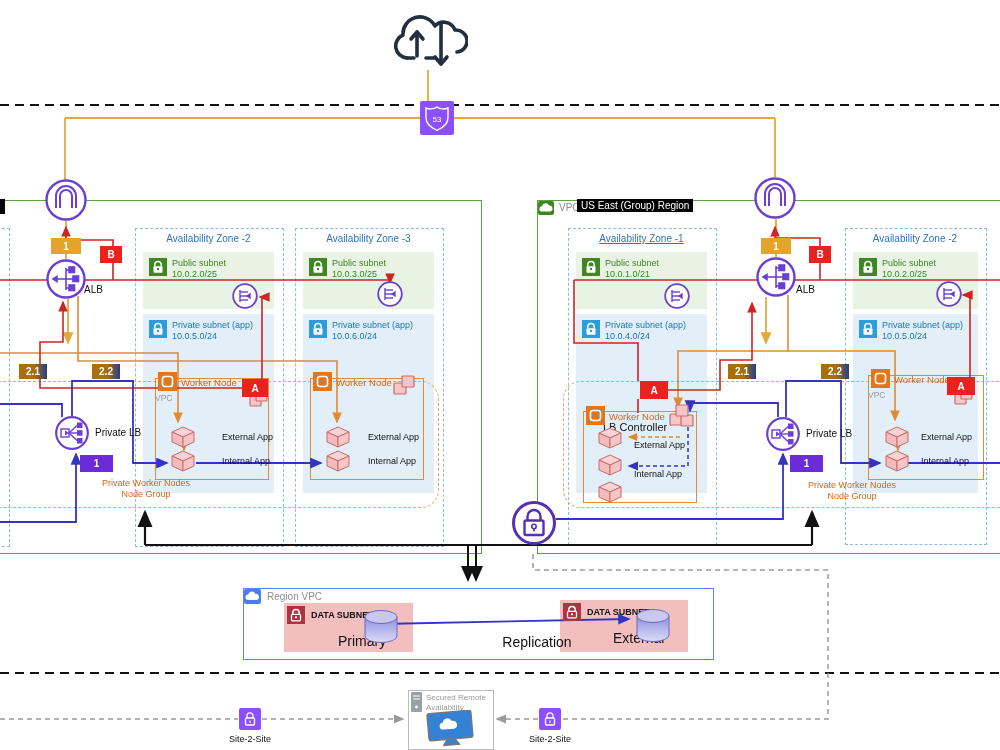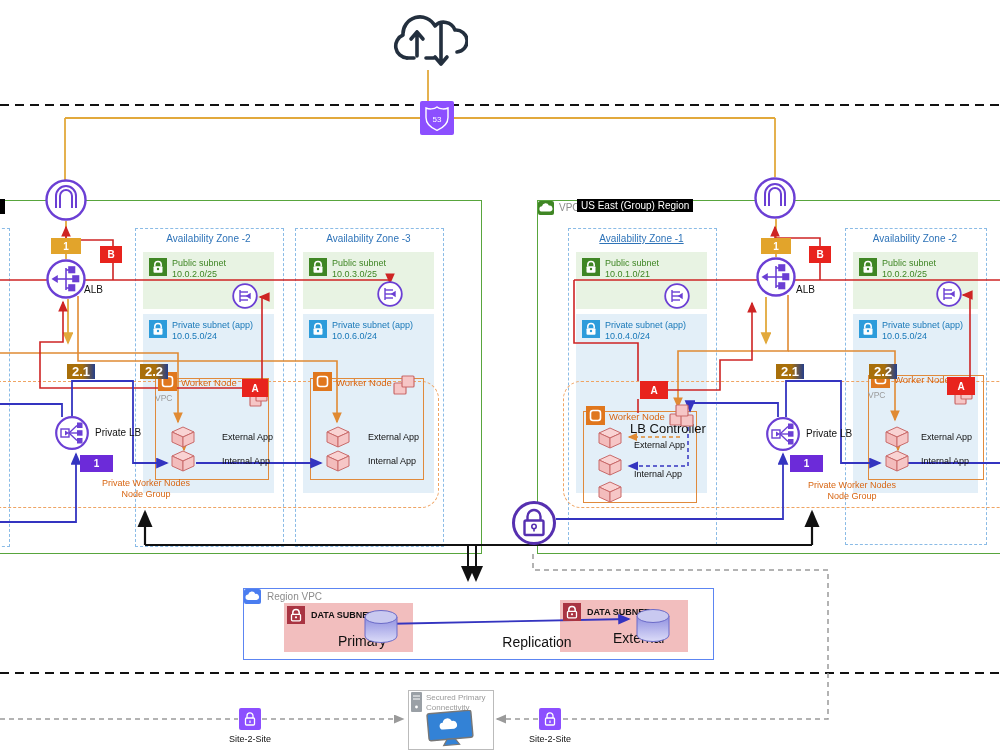--- a/index.html
+++ b/index.html
@@ -16,21 +16,21 @@
   .sub-label.green{color:#3F8624;}
   .sub-label.blue{color:#1878B8;}
   .worker{border:1.4px solid #E08A3C;z-index:3;background:transparent;}
   .worker-title{color:#D86613;font-size:9.5px;z-index:6;white-space:nowrap;}
   .vpc-mini{color:#9a9a9a;font-size:8.5px;z-index:6;}
   .app-label{font-size:9px;z-index:6;white-space:nowrap;}
   .badge{color:#fff;font-weight:bold;font-size:10px;text-align:center;z-index:12;
          display:flex;align-items:center;justify-content:center;}
   .badge.gold{background:#E2A42B;}
   .badge.red{background:#E8231D;}
-  .badge.grad{background:linear-gradient(90deg,#A86F0A 0%,#A86F0A 55%,#243E8B 100%);font-size:13px;margin-left:48px;}
+  .badge.grad{background:linear-gradient(90deg,#A86F0A 0%,#A86F0A 55%,#243E8B 100%);font-size:10px;}
   .badge.purple{background:#6C2BD9;}
   .ng{border:1.8px dashed #EFA463;border-radius:18px;z-index:2;}
   .ng-label{color:#D86613;font-size:9px;text-align:center;line-height:11px;z-index:6;}
   .icon{z-index:10;}
   .lbl{font-size:10px;z-index:6;white-space:nowrap;}
   .gray{color:#8C8C8C;}
   .region-tag{background:#000;color:#fff;font-size:10px;padding:1px 4px;z-index:6;white-space:nowrap;}
   .pinkbox{background:#F2BEBE;z-index:2;}
   .dsub-label{font-size:9px;font-weight:bold;z-index:6;white-space:nowrap;}
   .small-label{font-size:14px;z-index:6;white-space:nowrap;padding-left:37px;}
@@ -308,21 +308,21 @@
         <polygon points="23,6 12,11 12,21 23,16" fill="#F6C6C6" stroke="#C96A6A"></polygon>
       </svg>
   </div>
   <div class="abs icon" style="left:598px;top:481px;">
     <svg width="24" height="22">
         <polygon points="12,1 23,6 12,11 1,6" fill="#F9D3D3" stroke="#C96A6A"></polygon>
         <polygon points="1,6 12,11 12,21 1,16" fill="#F3BCBC" stroke="#C96A6A"></polygon>
         <polygon points="23,6 12,11 12,21 23,16" fill="#F6C6C6" stroke="#C96A6A"></polygon>
       </svg>
   </div>
-  <div class="abs app-label" style="left:630px;top:421px;font-size:13px;">LB Controller</div>
+  <div class="abs app-label" style="left:603px;top:421px;font-size:11px;">LB Controller</div>
   <div class="abs app-label" style="left:634px;top:440px;">External App</div>
   <div class="abs app-label" style="left:634px;top:469px;">Internal App</div>
 
   <div class="abs icon" style="left:885px;top:426px;">
     <svg width="24" height="22">
         <polygon points="12,1 23,6 12,11 1,6" fill="#F9D3D3" stroke="#C96A6A"></polygon>
         <polygon points="1,6 12,11 12,21 1,16" fill="#F3BCBC" stroke="#C96A6A"></polygon>
         <polygon points="23,6 12,11 12,21 23,16" fill="#F6C6C6" stroke="#C96A6A"></polygon>
       </svg>
   </div>
@@ -669,21 +669,21 @@
 
   <div class="abs secured-box" style="left:408px;top:690px;width:84px;height:58px;"></div>
   <div class="abs icon" style="left:411px;top:692px;">
     <svg width="11" height="20">
         <rect width="11" height="20" rx="1" fill="#9aa0a6"></rect>
         <line x1="2" y1="4" x2="9" y2="4" stroke="#fff" stroke-width="1"></line>
         <line x1="2" y1="7" x2="9" y2="7" stroke="#fff" stroke-width="1"></line>
         <circle cx="5.5" cy="15" r="1.4" fill="#fff"></circle>
       </svg>
   </div>
-  <div class="abs secured-label" style="left:426px;top:693px;width:62px;">Secured Primary Connectivity</div>
+  <div class="abs secured-label" style="left:426px;top:693px;width:62px;">Secured Remote Availability</div>
   <div class="abs icon" style="left:423px;top:710px;">
     <svg width="54" height="38">
         <g transform="rotate(-5 27 16)">
       <rect x="5" y="2" width="44" height="27" rx="2" fill="#3382D6" stroke="#777" stroke-width="1.4"></rect>
       <path d="M20,19 a3.4,3.4 0 0 1 0,-6.8 a4.8,4.8 0 0 1 9.2,-1 a3.8,3.8 0 0 1 1.8,7.8 z" fill="#fff"></path>
       <path d="M23,29 l-4,6 h16 l-4,-6 z" fill="#3382D6" stroke="#777" stroke-width="1.2"></path>
         </g>
       </svg>
   </div>
 

